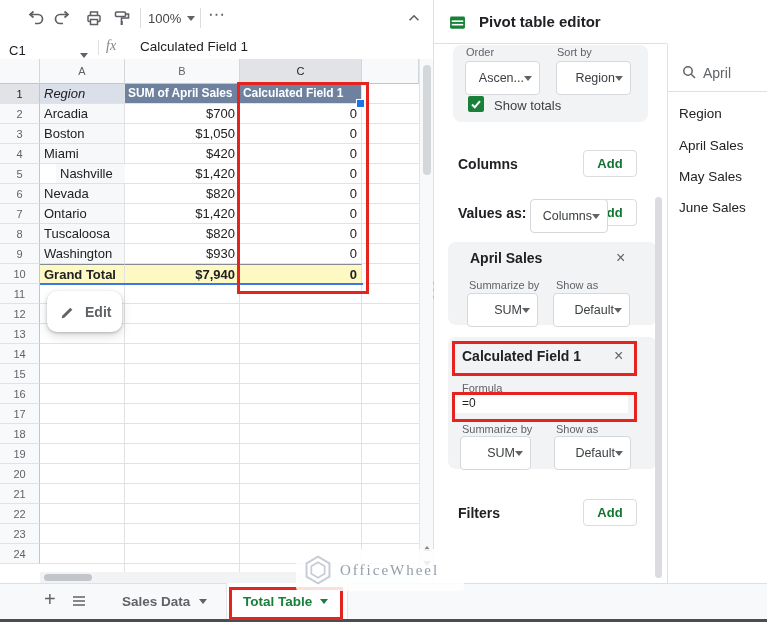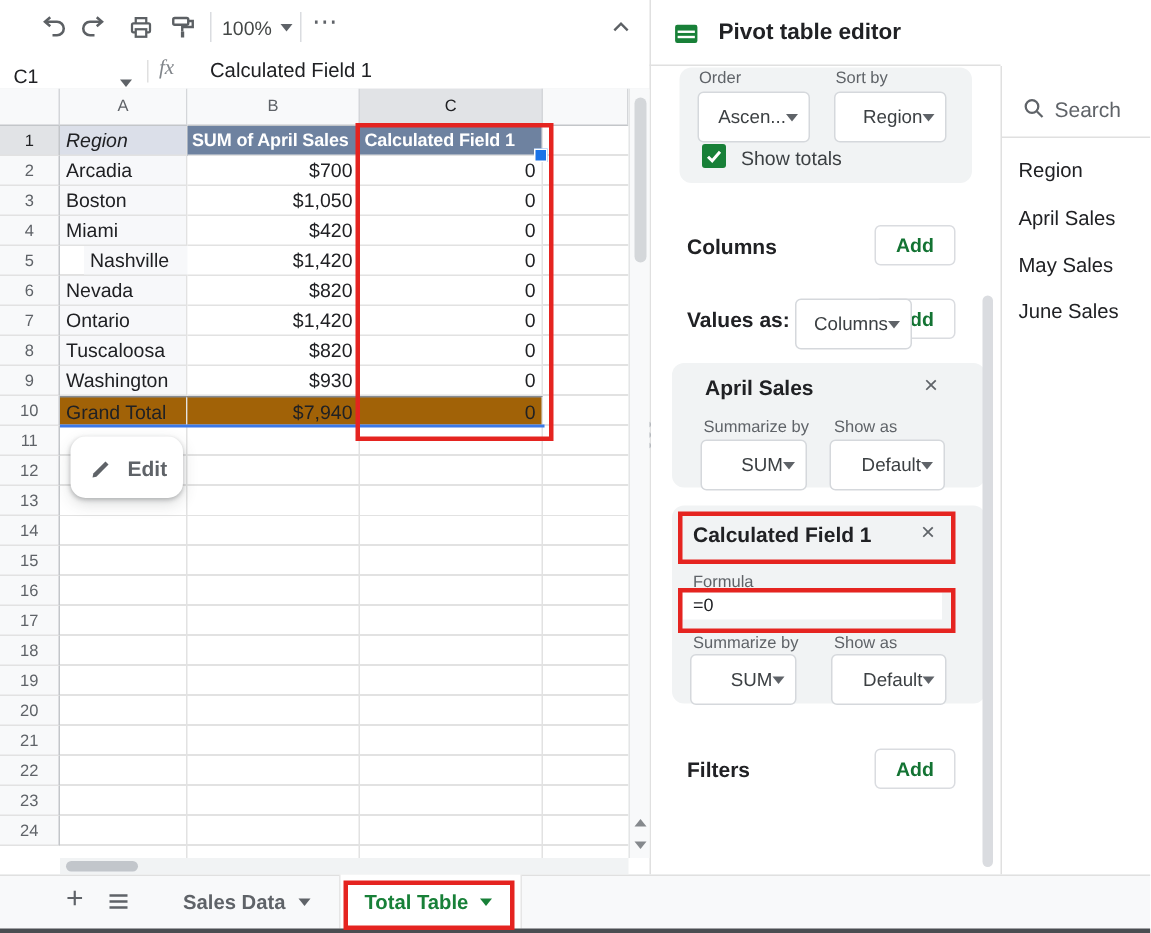--- a/index.html
+++ b/index.html
@@ -36,21 +36,21 @@
   .rownum.hl{background:#e1e3e6;color:#202124;}
   .gridbg{position:absolute;left:40px;top:25px;width:379px;height:488px;
     background:repeating-linear-gradient(to bottom,#fff 0 19px,#e2e2e2 19px 20px);}
   .vline{position:absolute;top:25px;width:1px;height:488px;background:#e2e2e2;}
   .cell{position:absolute;height:20px;box-sizing:border-box;border-right:1px solid #e2e2e2;border-bottom:1px solid #e2e2e2;
     background:#fff;font-size:13px;color:#202124;line-height:19px;padding:0 4px;white-space:nowrap;overflow:hidden;cursor:cell;}
   .cell.rowlabel{background:#f7f8fa;}
   .cell.num{text-align:right;}
   .cell.hdrA{background:#dbdfe9;font-style:italic;}
   .cell.hdrBC{background:#6e82a0;color:#fff;font-weight:bold;font-size:12px;letter-spacing:-.1px;padding:0 3px;}
-  .cell.total{background:#a16207;font-weight:normal;border-top:1px solid #868b93;}
+  .cell.total{background:#fef9c3;font-weight:bold;border-top:1px solid #868b93;}
   .blue-line{position:absolute;left:40px;top:224px;width:323px;height:2px;background:#3b78e7;z-index:5;}
   .fill-handle{position:absolute;left:356px;top:40px;width:7px;height:7px;background:#1a73e8;border:1px solid #fff;z-index:4;}
   .redbox{position:absolute;border:3px solid #e52420;z-index:10;pointer-events:none;}
   .editbtn{position:absolute;left:47px;top:232px;width:75px;height:41px;background:#fff;border-radius:10px;z-index:8;
     box-shadow:0 1px 3px rgba(60,64,67,.3),0 4px 10px rgba(60,64,67,.18);display:flex;align-items:center;cursor:pointer;}
   .editbtn svg{margin-left:13px;}
   .editbtn span{margin-left:9px;font-size:14px;font-weight:bold;color:#5f6368;}
   .vsb{position:absolute;left:419px;top:0;width:14px;height:513px;background:#f8f9fa;border-left:1px solid #e4e5e6;z-index:3;}
   .vsb .thumb{position:absolute;left:3px;top:6px;width:8px;height:110px;background:#d4d7da;border-radius:4px;}
   .sb-arrow{position:absolute;left:3px;width:8px;height:8px;display:flex;align-items:center;justify-content:center;}
@@ -334,31 +334,38 @@
 
   <div class="ed-scroll"></div>
   <div class="fields-divider"></div>
 
   <div class="search-row">
     <svg class="abs" style="left:13px;top:20px" width="16" height="16" viewBox="0 0 16 16">
       <circle cx="7" cy="7" r="4.2" fill="none" stroke="#5f6368" stroke-width="1.5"></circle>
       <path d="M10.3 10.3 L14 14" stroke="#5f6368" stroke-width="1.5"></path>
     </svg>
   </div>
-  <div class="search-lbl">Search</div>
+  <div class="search-lbl">April</div>
   <div class="search-line"></div>
   <div class="field-item" style="top:106px">Region</div>
   <div class="field-item" style="top:138px">April Sales</div>
   <div class="field-item" style="top:169px">May Sales</div>
   <div class="field-item" style="top:200px">June Sales</div>
 
   <div class="rdots" style="top:281px"></div>
   <div class="rdots" style="top:288px"></div>
   <div class="rdots" style="top:295px"></div>
 
+  <div class="watermark">
+    <svg width="32" height="32" viewBox="0 0 24 24" style="margin-left:6px">
+      <path d="M12 2 L20.6 7 V17 L12 22 L3.4 17 V7 Z" fill="none" stroke="#c7ccd6" stroke-width="1.5"></path>
+      <path d="M12 6.2 L17 9.1 V14.9 L12 17.8 L7 14.9 V9.1 Z" fill="none" stroke="#c7ccd6" stroke-width="1.3"></path>
+    </svg>
+    <span class="wm-text">OfficeWheel</span>
+  </div>
 
   <div class="bottombar"></div>
   <div class="plusbtn">+</div>
   <div class="allsheets">
     <svg width="16" height="16" viewBox="0 0 16 16">
       <path d="M2 4 h12 M2 8 h12 M2 12 h12" stroke="#5f6368" stroke-width="1.7"></path>
     </svg>
   </div>
   <div class="tab-inactive">
     <span>Sales Data</span>

